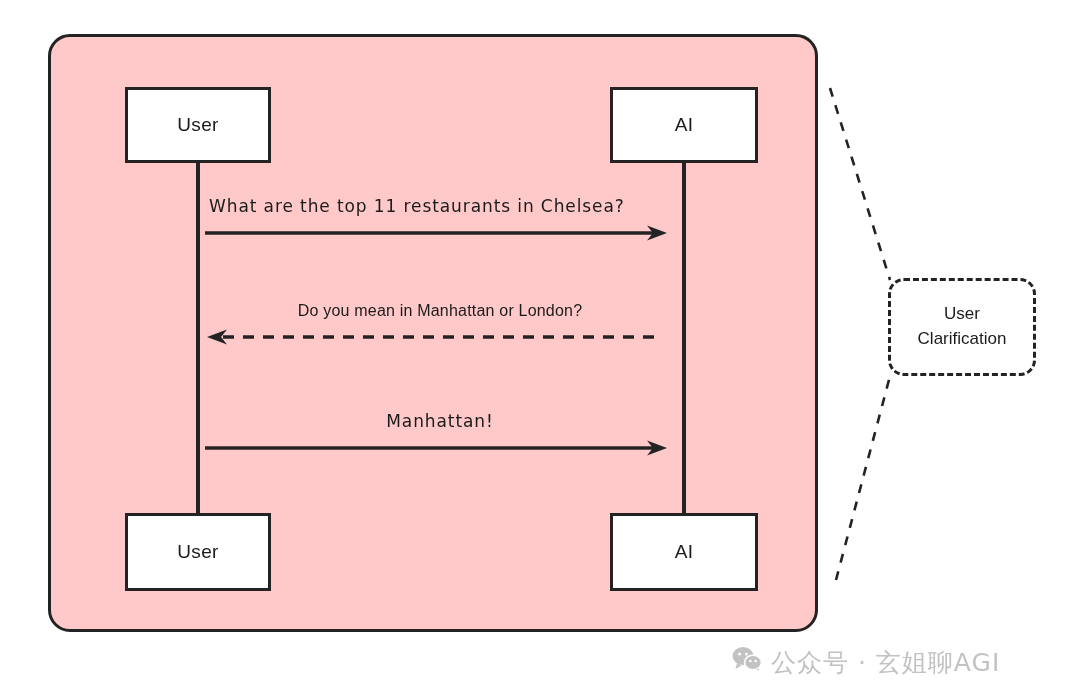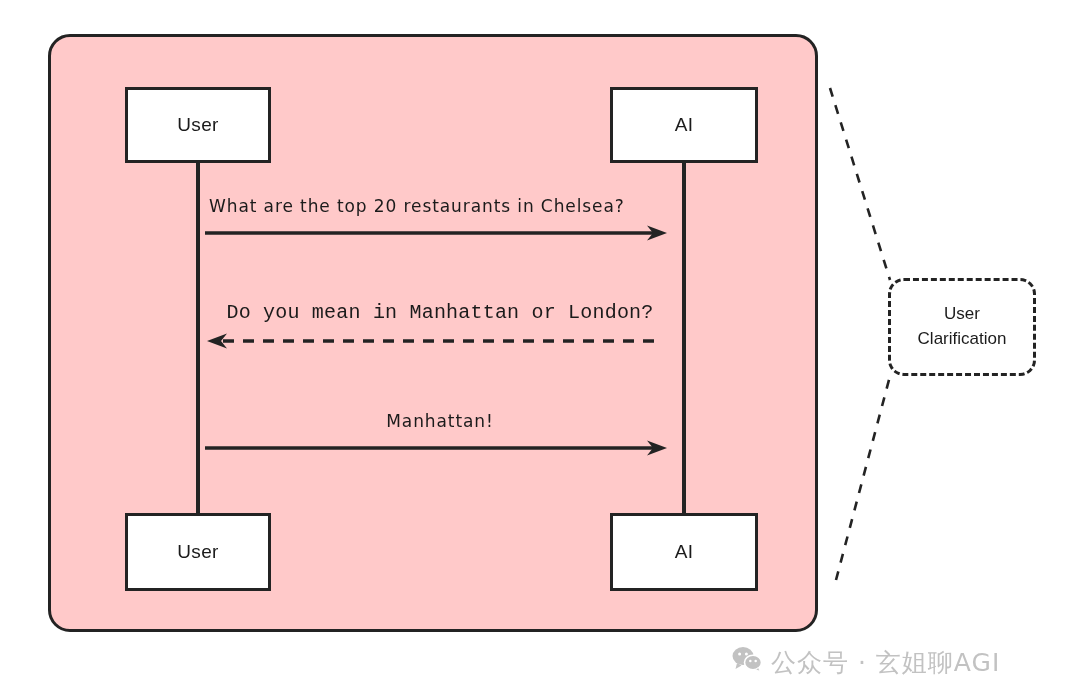--- a/index.html
+++ b/index.html
@@ -76,22 +76,22 @@
     white-space: nowrap;
     line-height: 1.1;
     margin-bottom: 8px;
   }
   .label-comic {
     font-family: "DejaVu Sans", sans-serif;
     font-size: 17px;
     letter-spacing: 0.9px;
   }
   .label-mono {
-    font-family: Liberation Mono, monospace;
-    font-size: 20px;
+    font-family: Liberation Sans, sans-serif;
+    font-size: 16px;
     letter-spacing: 0.2px;
   }
   .align-left   { text-align: left; padding-left: 4px; }
   .align-center { text-align: center; }
 
   .arrow-svg { display: block; overflow: visible; }
 
   
   #annotation-note {
     position: absolute;
@@ -166,21 +166,21 @@
 
   <div class="participant-box" id="box-user-bottom">
     <span class="participant-label">User</span>
   </div>
 
   <div class="participant-box" id="box-ai-bottom">
     <span class="participant-label">AI</span>
   </div>
 
   <div class="message-group" id="message-1">
-    <div class="message-label label-comic align-left">What are the top 20 restaurants in Chelsea?</div>
+    <div class="message-label label-comic align-left">What are the top 11 restaurants in Chelsea?</div>
     <svg class="arrow-svg" width="470" height="18" viewBox="0 0 470 18">
       <line x1="0" y1="9" x2="452" y2="9" stroke="#232323" stroke-width="3.4"></line>
       <path d="M 442 1.5 L 462 9 L 442 16.5 L 448 9 Z" fill="#232323"></path>
     </svg>
   </div>
 
   <div class="message-group" id="message-2">
     <div class="message-label label-mono align-center">Do you mean in Manhattan or London?</div>
     <svg class="arrow-svg" width="470" height="18" viewBox="0 0 470 18">
       <line x1="18" y1="9" x2="458" y2="9" stroke="#232323" stroke-width="3.4" stroke-dasharray="11 9"></line>

